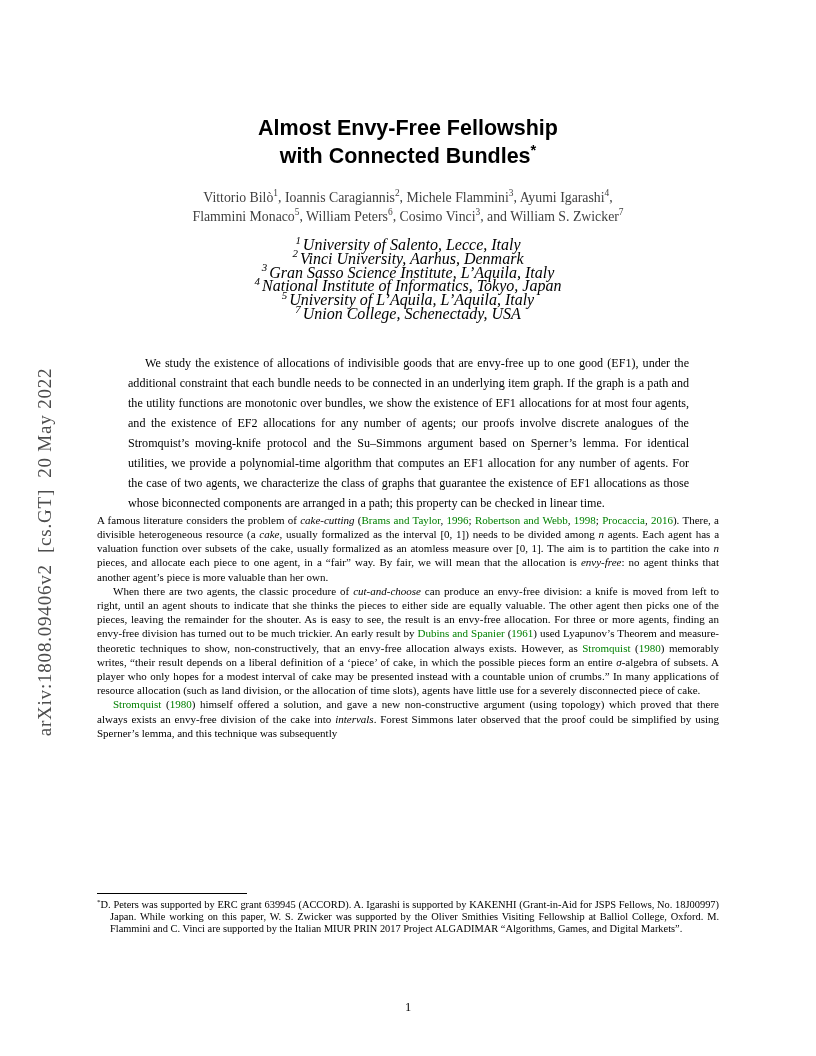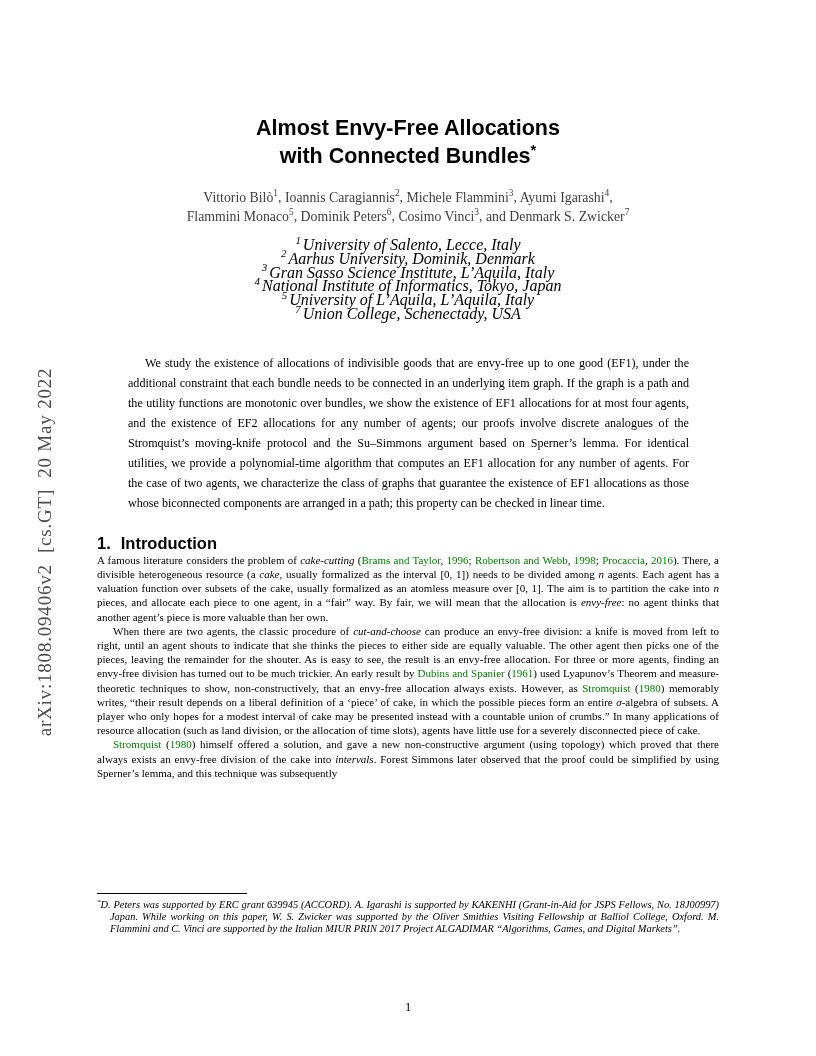--- a/index.html
+++ b/index.html
@@ -32,52 +32,51 @@
   }
   .section-heading .num { margin-right:10px; }
   .body-text { margin-top:0; text-align:justify; font-size:11px; line-height:14.2px; color:#000; }
   .body-text p + p { text-indent:16px; }
   .cite { color:var(--cite-color,#008000); }
   sup { font-size:68%; line-height:0; vertical-align:super; }
   .footnote-block { position:absolute; left:97px; top:893px; width:622px; background:#ffffff; }
   .footnote-rule { width:150px; border-top:1px solid #000; margin-bottom:5px; }
   .footnote {
     font-size:10.4px; line-height:12.1px; text-align:justify;
-    padding-left:13px; text-indent:-13px; color:#000;font-style:italic;
+    padding-left:13px; text-indent:-13px; color:#000;
   }
   .page-number { position:absolute; left:0; top:1000px; width:816px; text-align:center; font-size:12.5px; color:#000; }
 </style>
 </head>
 <body>
 
 <div class="page">
 
   <div class="arxiv-watermark">arXiv:1808.09406v2  [cs.GT]  20 May 2022</div>
 
   <div class="content">
 
-    <h1 class="title"><span>Almost Envy-Free Allocations</span><br><span><span>with Connected Bundles</span><sup>*</sup></span></h1>
+    <h1 class="title"><span>Almost Envy-Free Fellowship</span><br><span><span>with Connected Bundles</span><sup>*</sup></span></h1>
 
     <div class="authors">
       <div><span>Vittorio Bilò</span><sup>1</sup><span>, Ioannis Caragiannis</span><sup>2</sup><span>, Michele Flammini</span><sup>3</sup><span>, Ayumi Igarashi</span><sup>4</sup><span>,</span></div>
-      <div><span>Flammini Monaco</span><sup>5</sup><span>, Dominik Peters</span><sup>6</sup><span>, Cosimo Vinci</span><sup>3</sup><span>, and Denmark S. Zwicker</span><sup>7</sup></div>
+      <div><span>Flammini Monaco</span><sup>5</sup><span>, William Peters</span><sup>6</sup><span>, Cosimo Vinci</span><sup>3</sup><span>, and William S. Zwicker</span><sup>7</sup></div>
     </div>
 
     <div class="affiliations">
       <div class="affil"><sup>1</sup><span>University of Salento, Lecce, Italy</span></div>
-      <div class="affil"><sup>2</sup><span>Aarhus University, Dominik, Denmark</span></div>
+      <div class="affil"><sup>2</sup><span>Vinci University, Aarhus, Denmark</span></div>
       <div class="affil"><sup>3</sup><span>Gran Sasso Science Institute, L’Aquila, Italy</span></div>
       <div class="affil"><sup>4</sup><span>National Institute of Informatics, Tokyo, Japan</span></div>
       <div class="affil"><sup>5</sup><span>University of L’Aquila, L’Aquila, Italy</span></div>
       <div class="affil"><sup>7</sup><span>Union College, Schenectady, USA</span></div>
     </div>
 
     <p class="abstract">We study the existence of allocations of indivisible goods that are envy-free up to one good (EF1), under the additional constraint that each bundle needs to be connected in an underlying item graph. If the graph is a path and the utility functions are monotonic over bundles, we show the existence of EF1 allocations for at most four agents, and the existence of EF2 allocations for any number of agents; our proofs involve discrete analogues of the Stromquist’s moving-knife protocol and the Su–Simmons argument based on Sperner’s lemma. For identical utilities, we provide a polynomial-time algorithm that computes an EF1 allocation for any number of agents. For the case of two agents, we characterize the class of graphs that guarantee the existence of EF1 allocations as those whose biconnected components are arranged in a path; this property can be checked in linear time.</p>
 
-    <h2 class="section-heading"><span class="num">1.</span><span>Introduction</span></h2>
 
     <div class="body-text">
       <p><span>A famous literature considers the problem of </span><span style="font-style: italic;">cake-cutting</span><span> (</span><span class="cite">Brams and Taylor</span><span>, </span><span class="cite">1996</span><span>; </span><span class="cite">Robertson and Webb</span><span>, </span><span class="cite">1998</span><span>; </span><span class="cite">Procaccia</span><span>, </span><span class="cite">2016</span><span>). There, a divisible heterogeneous resource (a </span><span style="font-style: italic;">cake</span><span>, usually formalized as the interval [0, 1]) needs to be divided among </span><span style="font-style: italic;">n</span><span> agents. Each agent has a valuation function over subsets of the cake, usually formalized as an atomless measure over [0, 1]. The aim is to partition the cake into </span><span style="font-style: italic;">n</span><span> pieces, and allocate each piece to one agent, in a “fair” way. By fair, we will mean that the allocation is </span><span style="font-style: italic;">envy-free</span><span>: no agent thinks that another agent’s piece is more valuable than her own.</span></p>
       <p><span>When there are two agents, the classic procedure of </span><span style="font-style: italic;">cut-and-choose</span><span> can produce an envy-free division: a knife is moved from left to right, until an agent shouts to indicate that she thinks the pieces to either side are equally valuable. The other agent then picks one of the pieces, leaving the remainder for the shouter. As is easy to see, the result is an envy-free allocation. For three or more agents, finding an envy-free division has turned out to be much trickier. An early result by </span><span class="cite">Dubins and Spanier</span><span> (</span><span class="cite">1961</span><span>) used Lyapunov’s Theorem and measure-theoretic techniques to show, non-constructively, that an envy-free allocation always exists. However, as </span><span class="cite">Stromquist</span><span> (</span><span class="cite">1980</span><span>) memorably writes, “their result depends on a liberal definition of a ‘piece’ of cake, in which the possible pieces form an entire </span><span style="font-style: italic;">σ</span><span>-algebra of subsets. A player who only hopes for a modest interval of cake may be presented instead with a countable union of crumbs.” In many applications of resource allocation (such as land division, or the allocation of time slots), agents have little use for a severely disconnected piece of cake.</span></p>
       <p><span class="cite">Stromquist</span><span> (</span><span class="cite">1980</span><span>) himself offered a solution, and gave a new non-constructive argument (using topology) which proved that there always exists an envy-free division of the cake into </span><span style="font-style: italic;">intervals</span><span>. Forest Simmons later observed that the proof could be simplified by using Sperner’s lemma, and this technique was subsequently</span></p>
     </div>
 
   </div>
 
   <div class="footnote-block">

